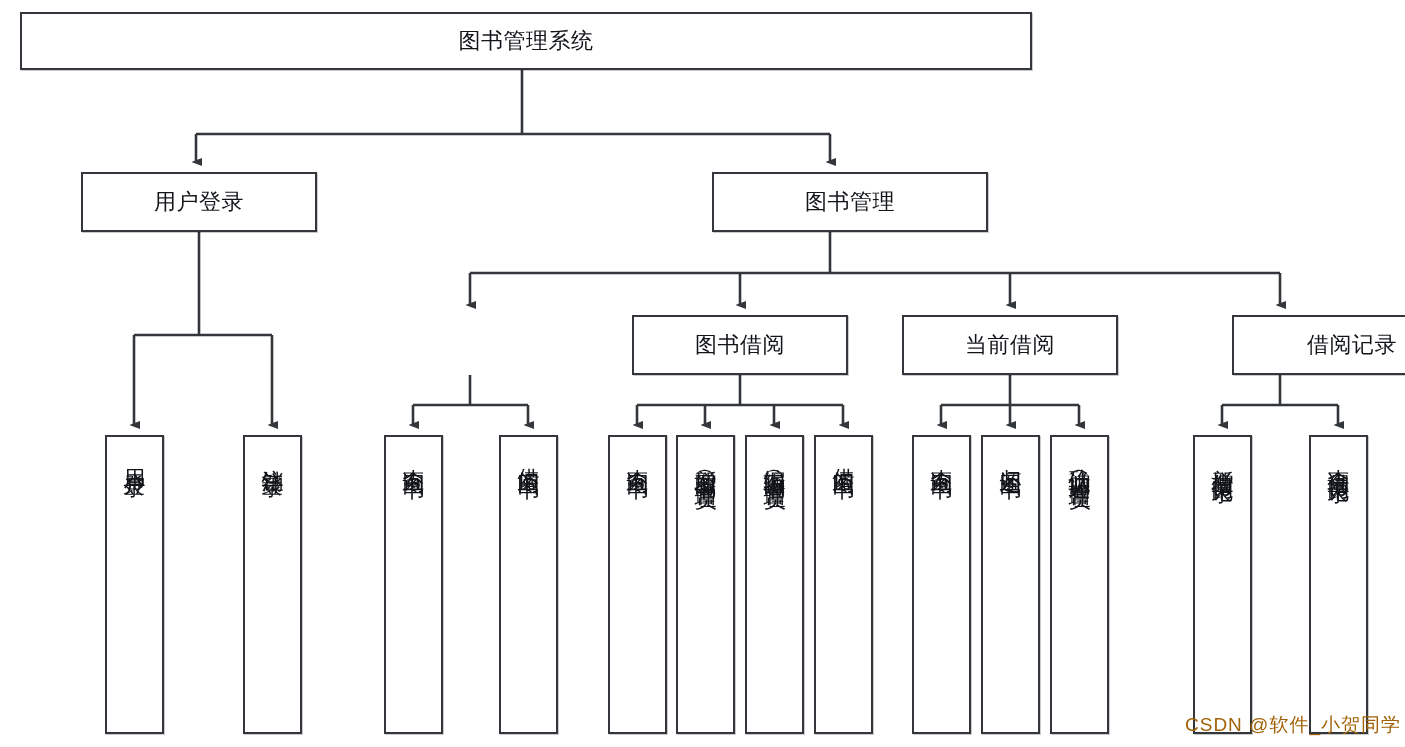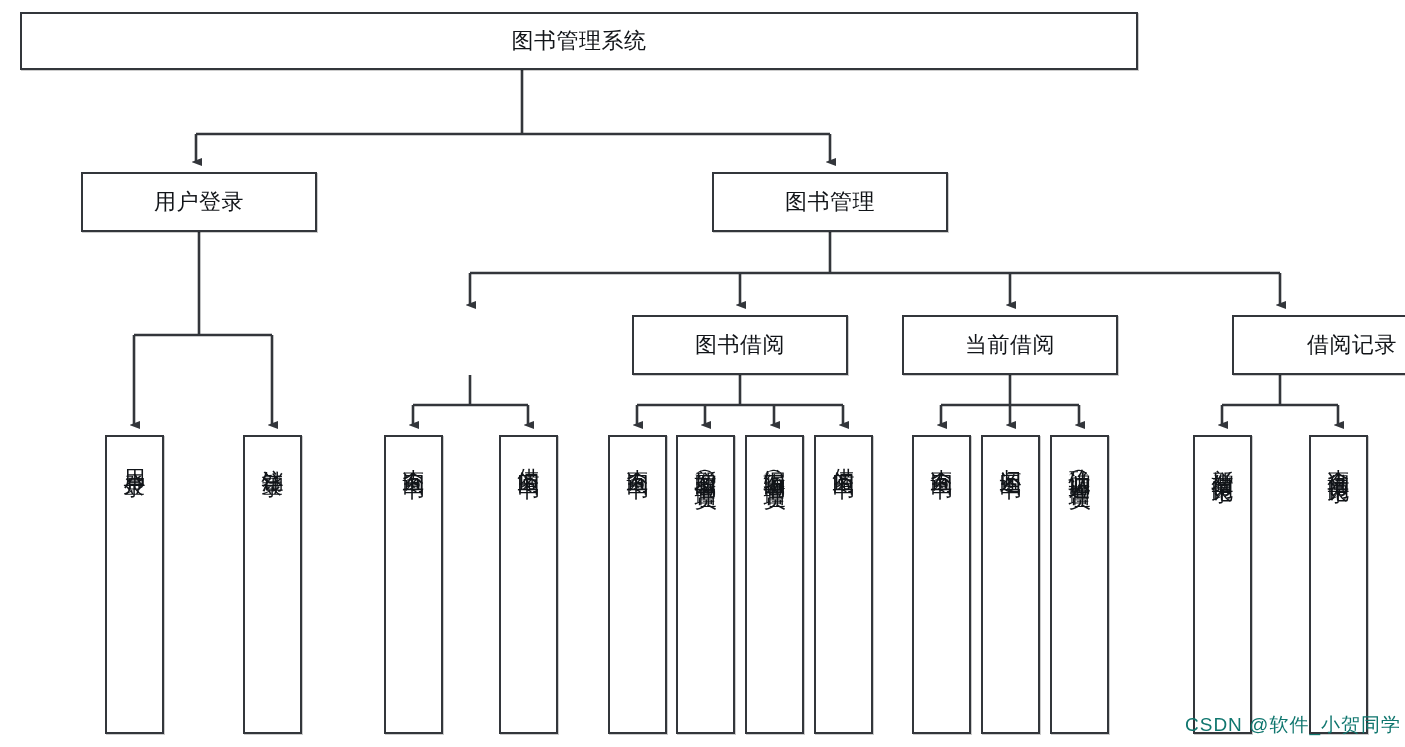--- a/index.html
+++ b/index.html
@@ -59,21 +59,21 @@
     line-height: 1.18;
     letter-spacing: 3px;
     white-space: nowrap;
     margin: 0 auto;
   }
   .watermark {
     position: absolute;
     left: 1185px;
     top: 712px;
     font-size: 19px;
-    color: #0f766e;
+    color: #a16207;
     letter-spacing: 1px;
     white-space: nowrap;
     user-select: none;
   }
 </style>
 </head>
 <body>
 
 <div id="diagram-root">
 
@@ -120,28 +120,28 @@
       <path d="M1010,405 L1010,425" marker-end="url(#arrow)"></path>
       <path d="M1079,405 L1079,425" marker-end="url(#arrow)"></path>
 
       <path d="M1280,375 L1280,405"></path>
       <path d="M1222,405 L1338,405"></path>
       <path d="M1222,405 L1222,425" marker-end="url(#arrow)"></path>
       <path d="M1338,405 L1338,425" marker-end="url(#arrow)"></path>
     </g>
   </svg>
 
-  <div class="node horizontal" style="left:20px; top:12px; width:1118px; height:58px;">
+  <div class="node horizontal" style="left:20px; top:12px; width:1012px; height:58px;">
     <span class="node-label">图书管理系统</span>
   </div>
 
   <div class="node horizontal" style="left:81px; top:172px; width:236px; height:60px;">
     <span class="node-label">用户登录</span>
   </div>
-  <div class="node horizontal" style="left:712px; top:172px; width:236px; height:60px;">
+  <div class="node horizontal" style="left:712px; top:172px; width:276px; height:60px;">
     <span class="node-label">图书管理</span>
   </div>
 
   <div class="node horizontal" style="left:902px; top:315px; width:216px; height:60px;">
     <span class="node-label">当前借阅</span>
   </div>
   <div class="node horizontal" style="left:632px; top:315px; width:216px; height:60px;">
     <span class="node-label">图书借阅</span>
   </div>
   <div class="node horizontal" style="left:1232px; top:315px; width:240px; height:60px;">

